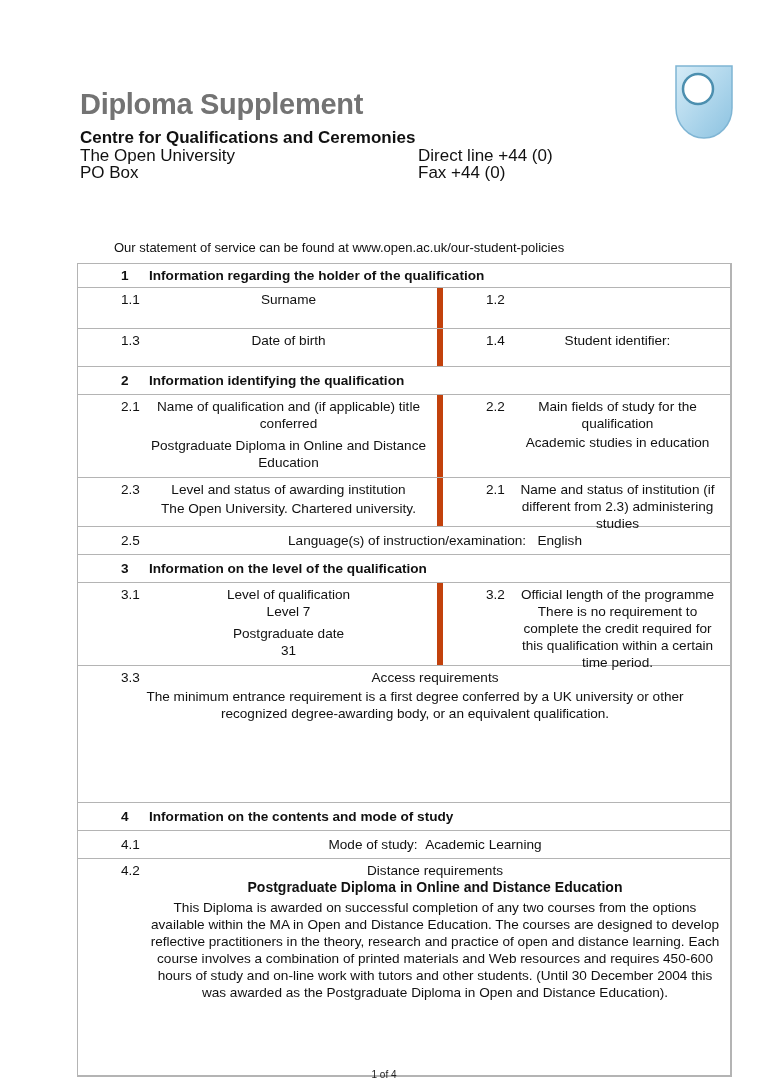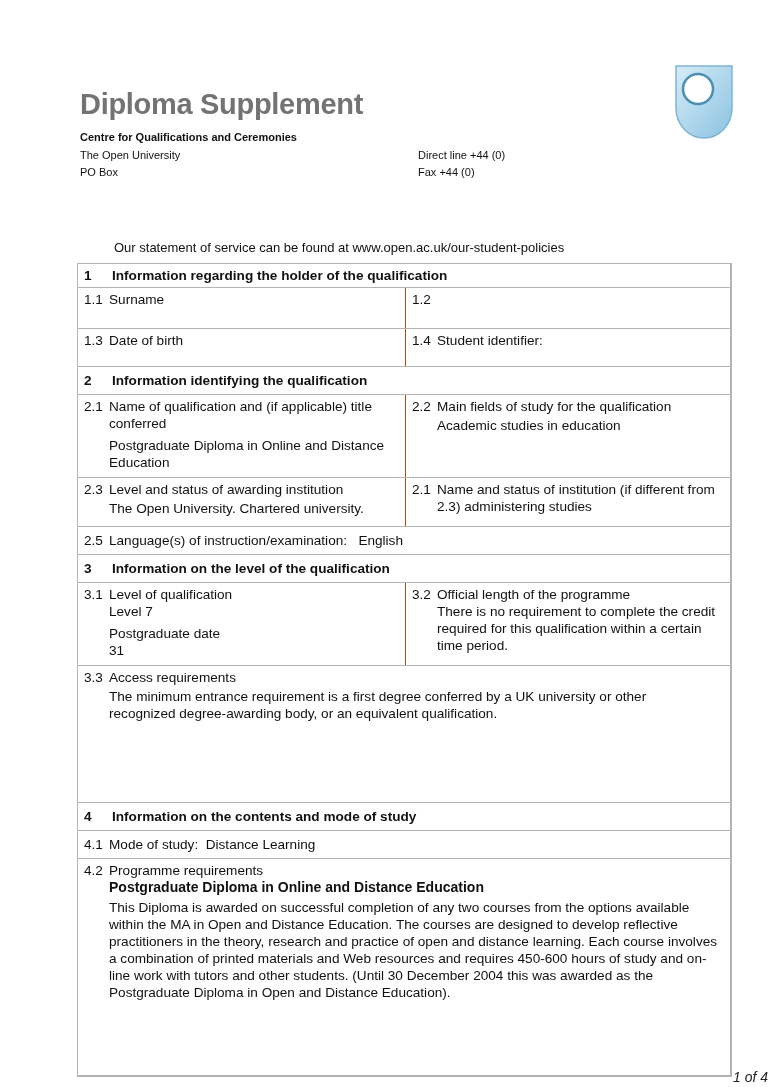--- a/index.html
+++ b/index.html
@@ -6,46 +6,46 @@
   body {
     width: 768px; height: 1087px; position: relative; overflow: hidden;
     font-family: "Liberation Sans", sans-serif; color: #111;
   }
   .title {
     position: absolute; left: 80px; top: 68px;
     font-size: 29px; font-weight: bold; color: #737373; letter-spacing: -0.3px; margin-top: 20px;
   }
   .logo { position: absolute; left: 674px; top: 64px; width: 60px; height: 76px; }
   .org {
-    position: absolute; left: 80px; top: 129px; font-size: 11px; line-height: 17.5px;
+    position: absolute; left: 80px; top: 129px; font-size: 17px; line-height: 17.5px;
   }
   .org .bold { font-weight: bold; }
   .org .row { display: flex; gap: 41px; }
   .org .row .c1 { width: 297px; }
   .statement { position: absolute; left: 80px; top: 240px; font-size: 13px; margin-left: 34px; }
   .table {
     position: absolute; left: 77px; top: 263px; width: 655px;
     border: 1px solid #b4b4b4; border-bottom: 2px solid #b4b4b4; border-right: 2px solid #b4b4b4;
     font-size: 13.6px; line-height: 17px; box-sizing: border-box;
   }
   .row-full, .row-split { border-top: 1px solid #b4b4b4; display: flex; }
   .row-full:first-child { border-top: none; }
-  .cell { padding: 3px 6px 3px 6px; box-sizing: border-box; }
-  .split-left { width: 328px; border-right: 1px solid #c2410c; }
+  .cell { padding: 3px 6px 3px 6px; box-sizing: border-box; margin-left: 37px; }
+  .split-left { width: 328px; border-right: 6px solid #c2410c; }
   .split-right { flex: 1; }
   .full { width: 100%; }
   .sec-head { font-weight: bold; }
   .num { display: inline-block; width: 25px; }
   .secnum { display: inline-block; width: 28px; }
   .item { display: flex; }
   .item .num { flex: 0 0 25px; }
-  .item .body { flex: 1; }
+  .item .body { flex: 1; text-align: center; }
   .gap { margin-top: 5px; }
   .bold { font-weight: bold; }
-  .footer { position: absolute; left: 0; width: 768px; top: 1069px; text-align: right; font-size: 14px; color: #222; font-style: italic; }
+  .footer { position: absolute; left: 0; width: 768px; top: 1069px; text-align: center; font-size: 10px; color: #222; }
 </style>
 </head>
 <body>
 
 <div class="title">Diploma Supplement</div>
 
 <svg class="logo" viewBox="0 0 60 76">
   <defs>
     <linearGradient id="sg" x1="0" y1="0" x2="1" y2="1">
       <stop offset="0" stop-color="#d6ecf7"></stop>
@@ -175,28 +175,28 @@
   </div>
 
   <div class="row-full">
     <div class="cell full sec-head" style="padding-top:5px;padding-bottom:5px">
       <span class="secnum">4</span><span>Information on the contents and mode of study</span>
     </div>
   </div>
   <div class="row-full">
     <div class="cell full item" style="padding-top:5px;padding-bottom:5px">
       <span class="num">4.1</span>
-      <span class="body"><span>Mode of study:</span>&nbsp;&nbsp;<span>Distance Learning</span></span>
+      <span class="body"><span>Mode of study:</span>&nbsp;&nbsp;<span>Academic Learning</span></span>
     </div>
   </div>
   <div class="row-full" style="height:216px">
     <div class="cell full item">
       <span class="num">4.2</span>
       <span class="body">
-        <div>Programme requirements</div>
+        <div>Distance requirements</div>
         <div class="bold" style="font-size:14px">Postgraduate Diploma in Online and Distance Education</div>
         <div style="margin-top:3px">This Diploma is awarded on successful completion of any two courses from the options available within the MA in Open and Distance Education.  The courses are designed to develop reflective practitioners in the theory, research and practice of open and distance learning.  Each course involves a combination of printed materials and Web resources and requires 450-600 hours of study and on-line work with tutors and other students.  (Until 30 December 2004 this was awarded as the Postgraduate Diploma in Open and Distance Education).</div>
       </span>
     </div>
   </div>
 </div>
 
 <div class="footer">1 of 4</div>
 
 </body></html>

